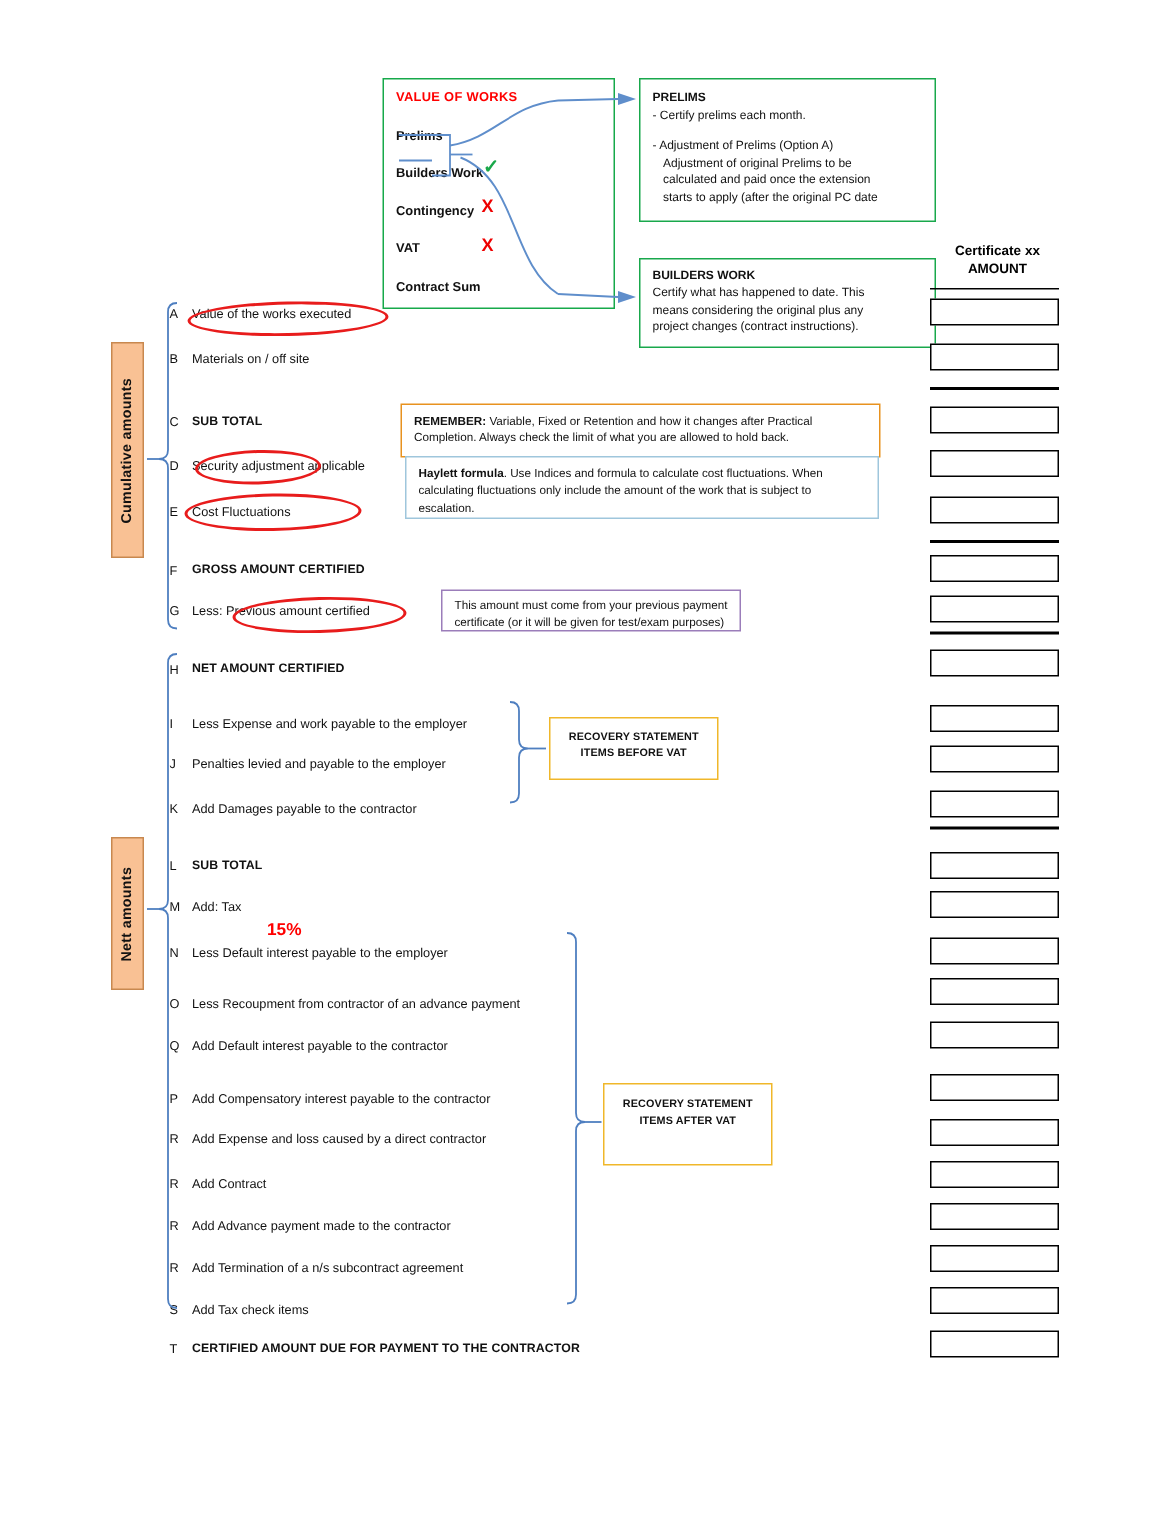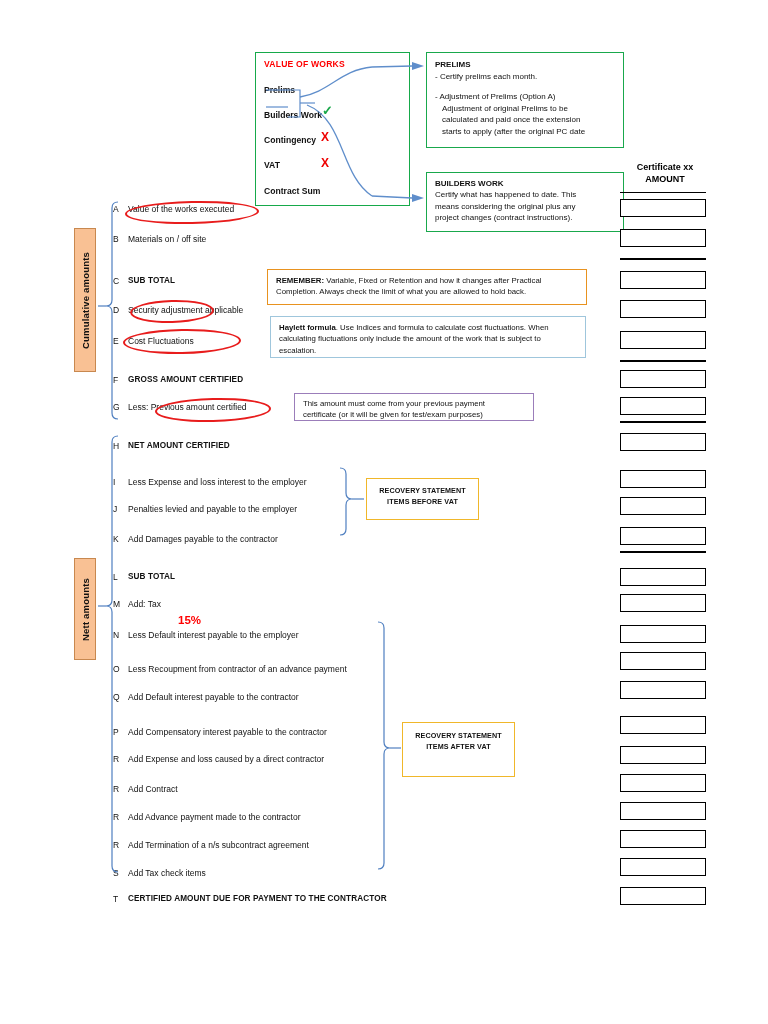--- a/index.html
+++ b/index.html
@@ -45,26 +45,26 @@
     left:426px;top:172px;width:198px;height:60px;
     border:1.3px solid #19a84c;
     padding:5px 8px;font-size:8px;line-height:11.4px;color:#111;
   }
   #remember-box{
     left:267px;top:269px;width:320px;height:36px;
     border:1.5px solid #e8921f;
     padding:5px 8px;font-size:7.8px;line-height:11.4px;color:#111;
   }
   #haylett-box{
-    left:270px;top:316px;width:316px;height:42px;
+    left:270px;top:304px;width:316px;height:42px;
     border:1.1px solid #9fc6dc;
     padding:5px 8px;font-size:7.8px;line-height:11.4px;color:#111;
   }
   #prev-box{
-    left:294px;top:393px;width:240px;height:28px;
+    left:294px;top:393px;width:200px;height:28px;
     border:1.1px solid #9b7dba;
     padding:4px 8px;font-size:7.8px;line-height:11.2px;color:#111;
   }
   #rec-before-box{
     left:366px;top:478px;width:113px;height:42px;
     border:1.5px solid #f0b72a;
     font-size:7.2px;line-height:10.5px;color:#111;font-weight:bold;
     text-align:center;padding-top:7px;letter-spacing:.1px;
   }
   #rec-after-box{
@@ -202,21 +202,21 @@
       <div class="row" style="top: 402px;">
         <span class="ref">G</span>
         <span class="txt">Less: Previous amount certified</span>
       </div>
       <div class="row bold" style="top: 441px;">
         <span class="ref">H</span>
         <span class="txt">NET AMOUNT CERTIFIED</span>
       </div>
       <div class="row" style="top: 477px;">
         <span class="ref">I</span>
-        <span class="txt">Less Expense and loss interest to the employer</span>
+        <span class="txt">Less Expense and work payable to the employer</span>
       </div>
       <div class="row" style="top: 504px;">
         <span class="ref">J</span>
         <span class="txt">Penalties levied and payable to the employer</span>
       </div>
       <div class="row" style="top: 534px;">
         <span class="ref">K</span>
         <span class="txt">Add Damages payable to the contractor</span>
       </div>
       <div class="row bold" style="top: 572px;">

